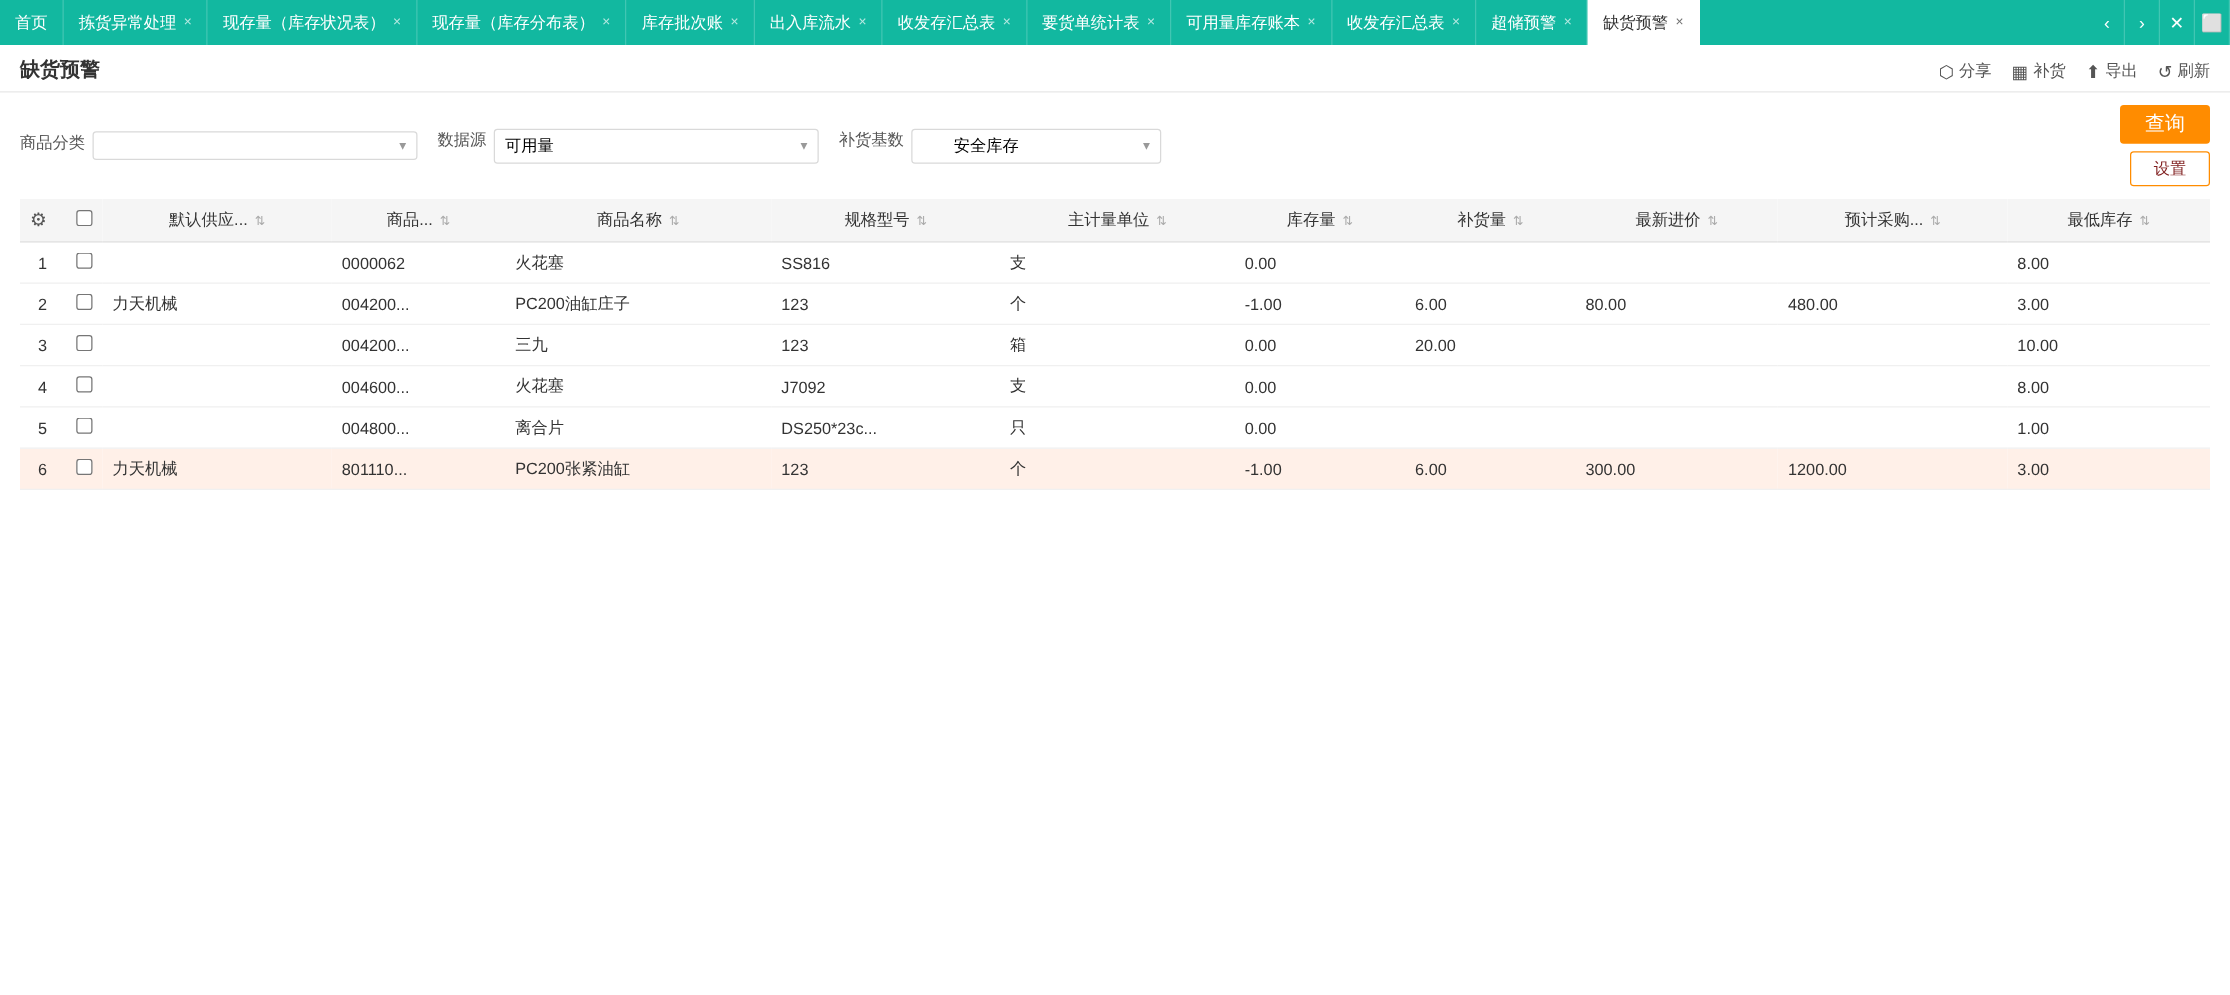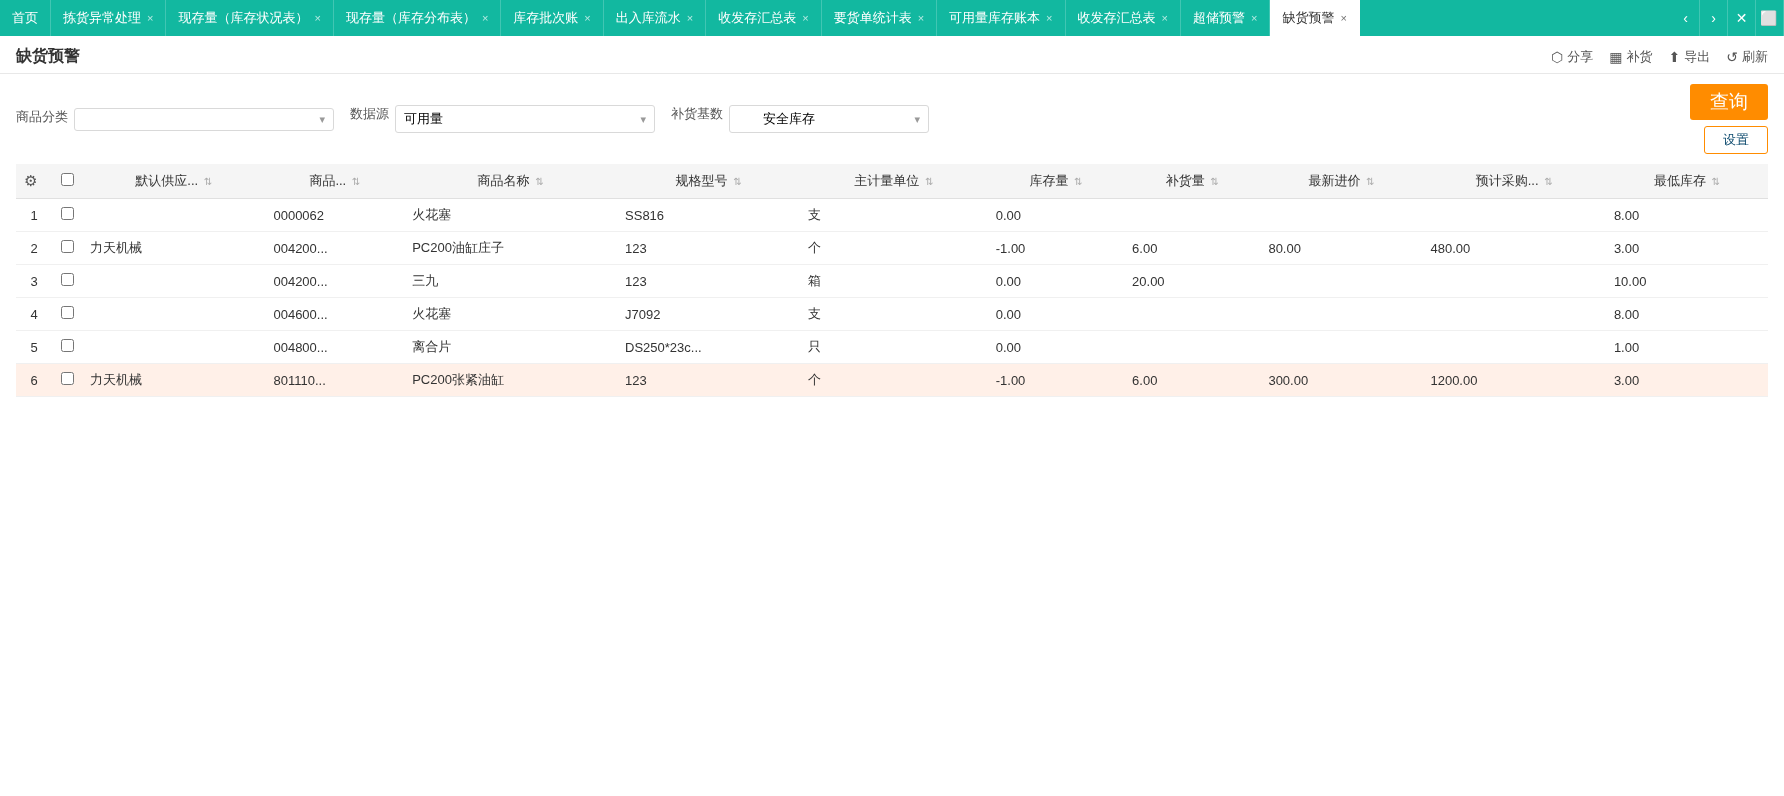--- a/index.html
+++ b/index.html
@@ -119,25 +119,25 @@
       gap: 6px;
       align-items: flex-end;
     }
     .btn-query {
       background: #ff8c00;
       color: #fff;
       border: none;
       border-radius: 3px;
       padding: 5px 20px;
       cursor: pointer;
-      font-size: 19px;
+      font-size: 16px;
     }
     .btn-settings {
       background: #fff;
-      color: #0c4a6e;
+      color: #7f1d1d;
       border: 1px solid #ff8c00;
       border-radius: 3px;
       padding: 4px 18px;
       cursor: pointer;
       font-size: 13px;
     }
 
     
     .table-container {
       flex: 1;

